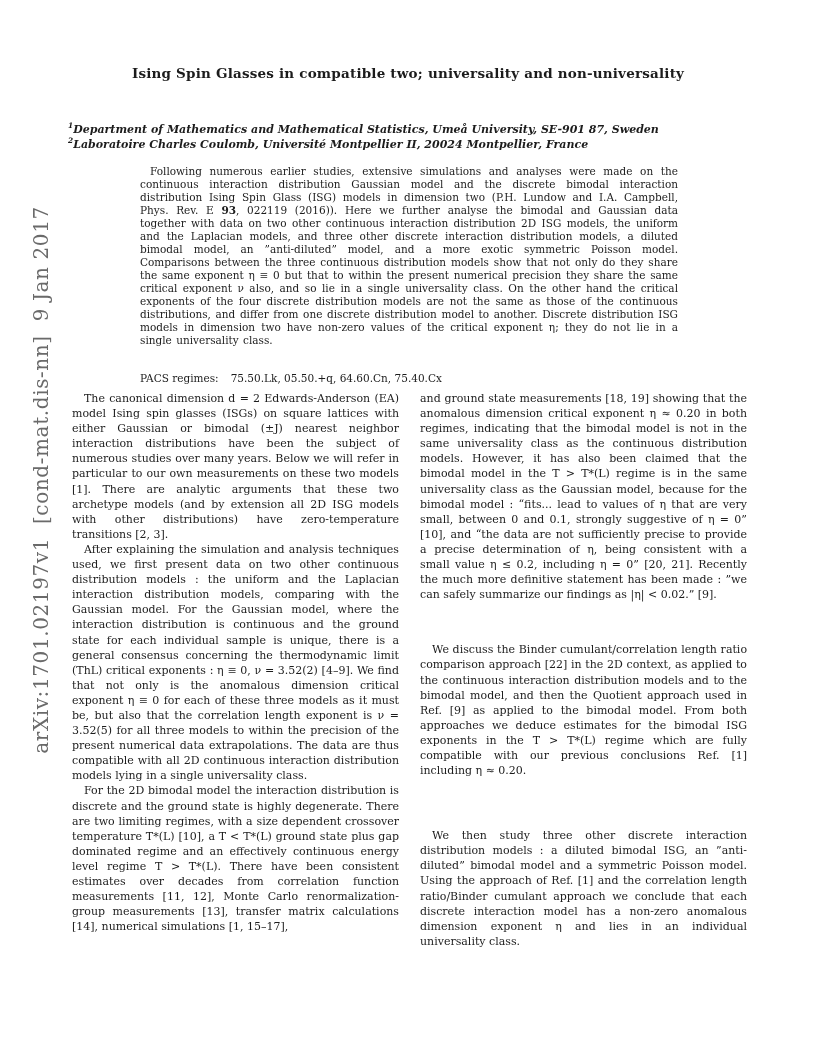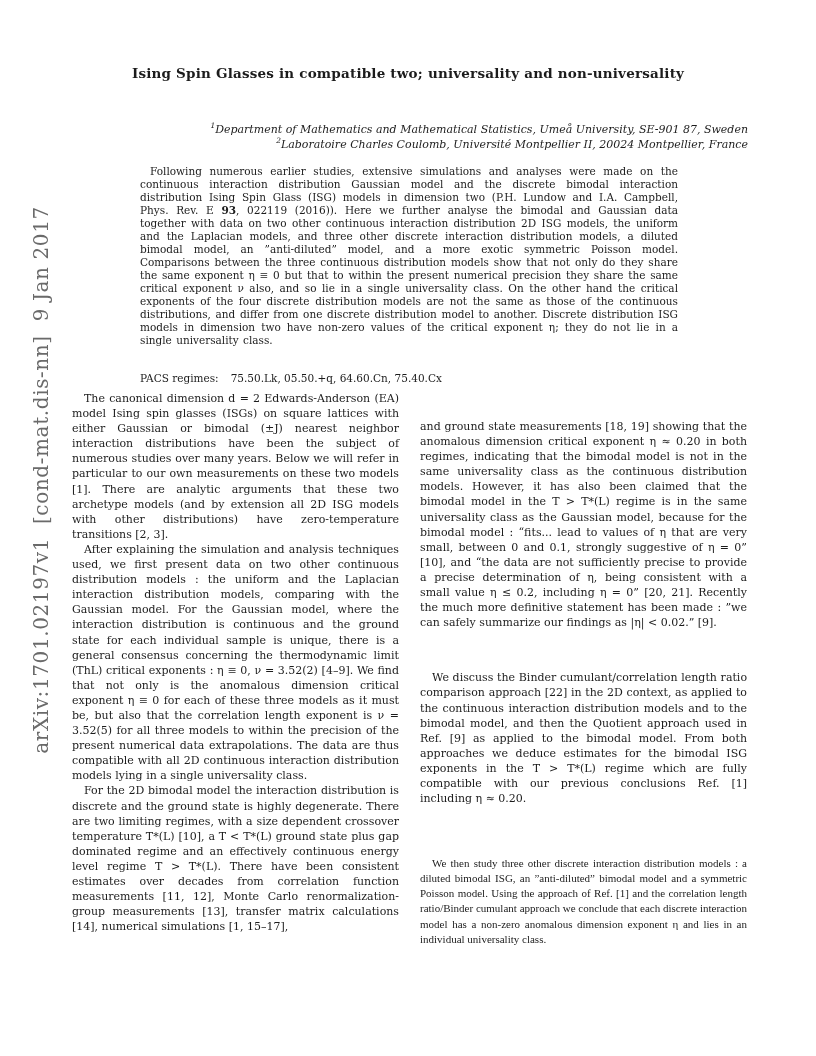--- a/index.html
+++ b/index.html
@@ -39,24 +39,25 @@
     position: absolute;
     top: 99px; left: 68px; width: 680px;
     text-align: center;
     font-size: 12px;
     word-spacing: 2px;
   }
   sup { font-size: 68%; line-height: 0; }
   .affiliations {
     position: absolute;
     top: 122px; left: 68px; width: 680px;
-    text-align: right;
+    text-align: left;
     font-style: italic;
     font-size: 11px;
     line-height: 15px;
+    font-weight: bold;
   }
 
   
   .abstract {
     position: absolute;
     top: 165px; left: 140px; width: 538px;
     margin: 0;
     font-size: 10.5px;
     line-height: 13px;
     text-align: justify;
@@ -70,39 +71,39 @@
   }
   .pacs-value { margin-left: 12px; }
 
   
   .col {
     position: absolute;
     top: 391px;
     width: 327px;
   }
   .col-left  { left: 72px; }
-  .col-right { left: 420px; margin-top: 28px; }
+  .col-right { left: 420px; }
   .section-heading {
     margin: 0 0 24px 0;
     text-align: center;
     font-size: 11.5px;
     font-weight: bold;
     letter-spacing: 0.3px;
   }
   .sec-num { margin-right: 12px; }
   .body-par {
     margin: 0;
     font-size: 11px;
     line-height: 15.1px;
     text-align: justify;
     text-indent: 12px;
   }
   .noindent { text-indent: 0; }
   .gap-medium { margin-top: 40px; }
-  .gap-large  { margin-top: 50px; font-family: Liberation Serif, serif; }
+  .gap-large  { margin-top: 50px; }
 </style>
 </head>
 <body>
 
 <div class="page">
 
   <div class="arxiv-sidebar">arXiv:1701.02197v1  [cond-mat.dis-nn]  9 Jan 2017</div>
 
   <h1 class="paper-title">Ising Spin Glasses in compatible two; universality and non-universality</h1>
 

